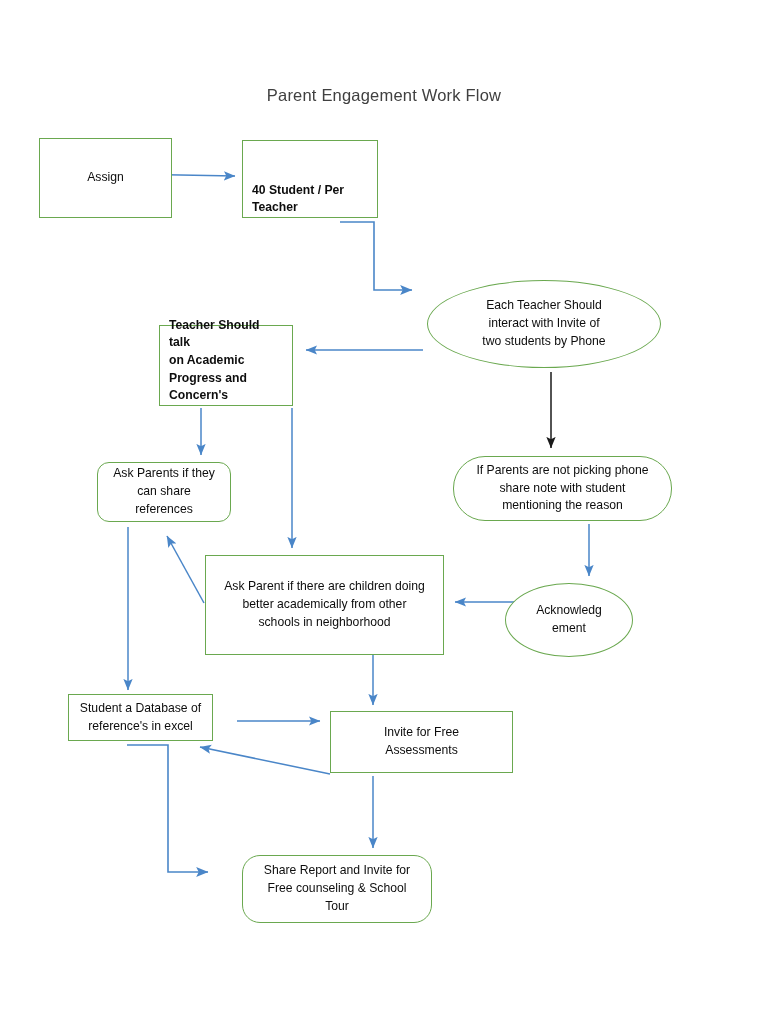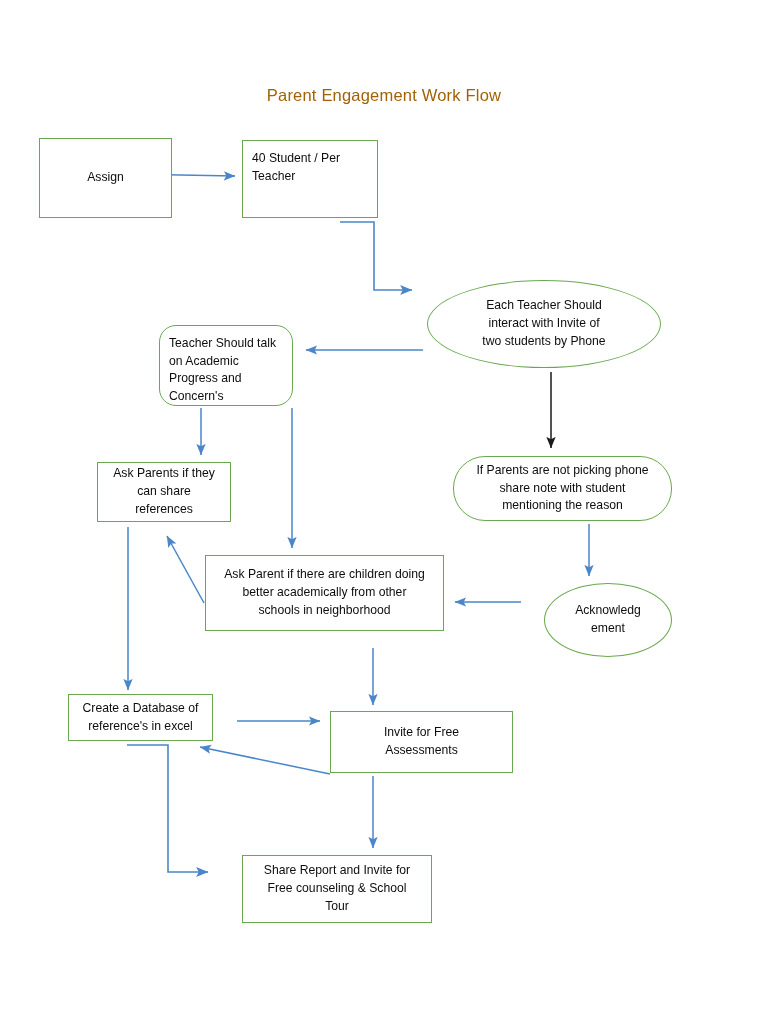--- a/index.html
+++ b/index.html
@@ -15,21 +15,21 @@
     overflow: hidden;
     font-family: "Liberation Sans", sans-serif;
   }
   #title {
     position: absolute;
     left: 0;
     top: 86px;
     width: 768px;
     text-align: center;
     font-size: 16.5px;
-    color: #a16207;
+    color: #404040;
     letter-spacing: 0.2px;
   }
   .node {
     position: absolute;
     box-sizing: border-box;
     display: flex;
     align-items: center;
     justify-content: center;
     color: #0d0d0d;
     font-size: 12.2px;
@@ -45,21 +45,21 @@
     border-radius: 50%;
   }
   .node .txt {
     width: 100%;
     padding: 0 9px;
     box-sizing: border-box;
     white-space: pre-line;
   }
   .align-center .txt { text-align: center; }
   .align-left .txt { text-align: left; }
-  .node.top-text { align-items: flex-start; }
+  .node.top-text { align-items: flex-end; font-weight: bold; }
   .node.top-text .txt { padding-top: 9px; }
   #edges {
     position: absolute;
     left: 0;
     top: 0;
     width: 768px;
     height: 1024px;
     z-index: 1;
     pointer-events: none;
   }
@@ -118,53 +118,53 @@
       </div>
       <div class="node box align-left top-text" style="left: 242px; top: 140px; width: 136px; height: 78px;">
         <span class="txt"> 40  Student / Per
 Teacher</span>
       </div>
       <div class="node ellipse align-center" style="left: 427px; top: 280px; width: 234px; height: 88px;">
         <span class="txt">Each Teacher Should
 interact with Invite of
 two students by Phone</span>
       </div>
-      <div class="node box align-left top-text" style="left: 159px; top: 325px; width: 134px; height: 81px; border-radius: 17px;">
+      <div class="node box align-left top-text" style="left: 159px; top: 325px; width: 134px; height: 81px;">
         <span class="txt">Teacher Should talk
 on Academic
 Progress and
 Concern's</span>
       </div>
-      <div class="node box align-center" style="left: 97px; top: 462px; width: 134px; height: 60px;">
+      <div class="node box align-center" style="left: 97px; top: 462px; width: 134px; height: 60px; border-radius: 12px;">
         <span class="txt">Ask Parents if they
 can share
 references</span>
       </div>
       <div class="node box align-center" style="left: 453px; top: 456px; width: 219px; height: 65px; border-radius: 32px;">
         <span class="txt">If Parents are not picking phone
 share note with student
 mentioning the reason</span>
       </div>
-      <div class="node box align-center" style="left: 205px; top: 555px; width: 239px; height: 76px;">
+      <div class="node box align-center" style="left: 205px; top: 555px; width: 239px; height: 100px;">
         <span class="txt">Ask Parent if there are children doing
 better academically from other
 schools in neighborhood</span>
       </div>
-      <div class="node ellipse align-center" style="left: 544px; top: 583px; width: 128px; height: 74px;">
+      <div class="node ellipse align-center" style="left: 505px; top: 583px; width: 128px; height: 74px;">
         <span class="txt">Acknowledg
 ement</span>
       </div>
       <div class="node box align-center" style="left: 68px; top: 694px; width: 145px; height: 47px;">
-        <span class="txt">Create a Database of
+        <span class="txt">Student a Database of
 reference's in excel</span>
       </div>
       <div class="node box align-center" style="left: 330px; top: 711px; width: 183px; height: 62px;">
         <span class="txt">Invite for Free
 Assessments</span>
       </div>
-      <div class="node box align-center" style="left: 242px; top: 855px; width: 190px; height: 68px;">
+      <div class="node box align-center" style="left: 242px; top: 855px; width: 190px; height: 68px; border-radius: 18px;">
         <span class="txt">Share Report and Invite for
 Free counseling &amp; School
 Tour</span>
       </div>
     </div>
 
 </div>
 
 </body></html>

